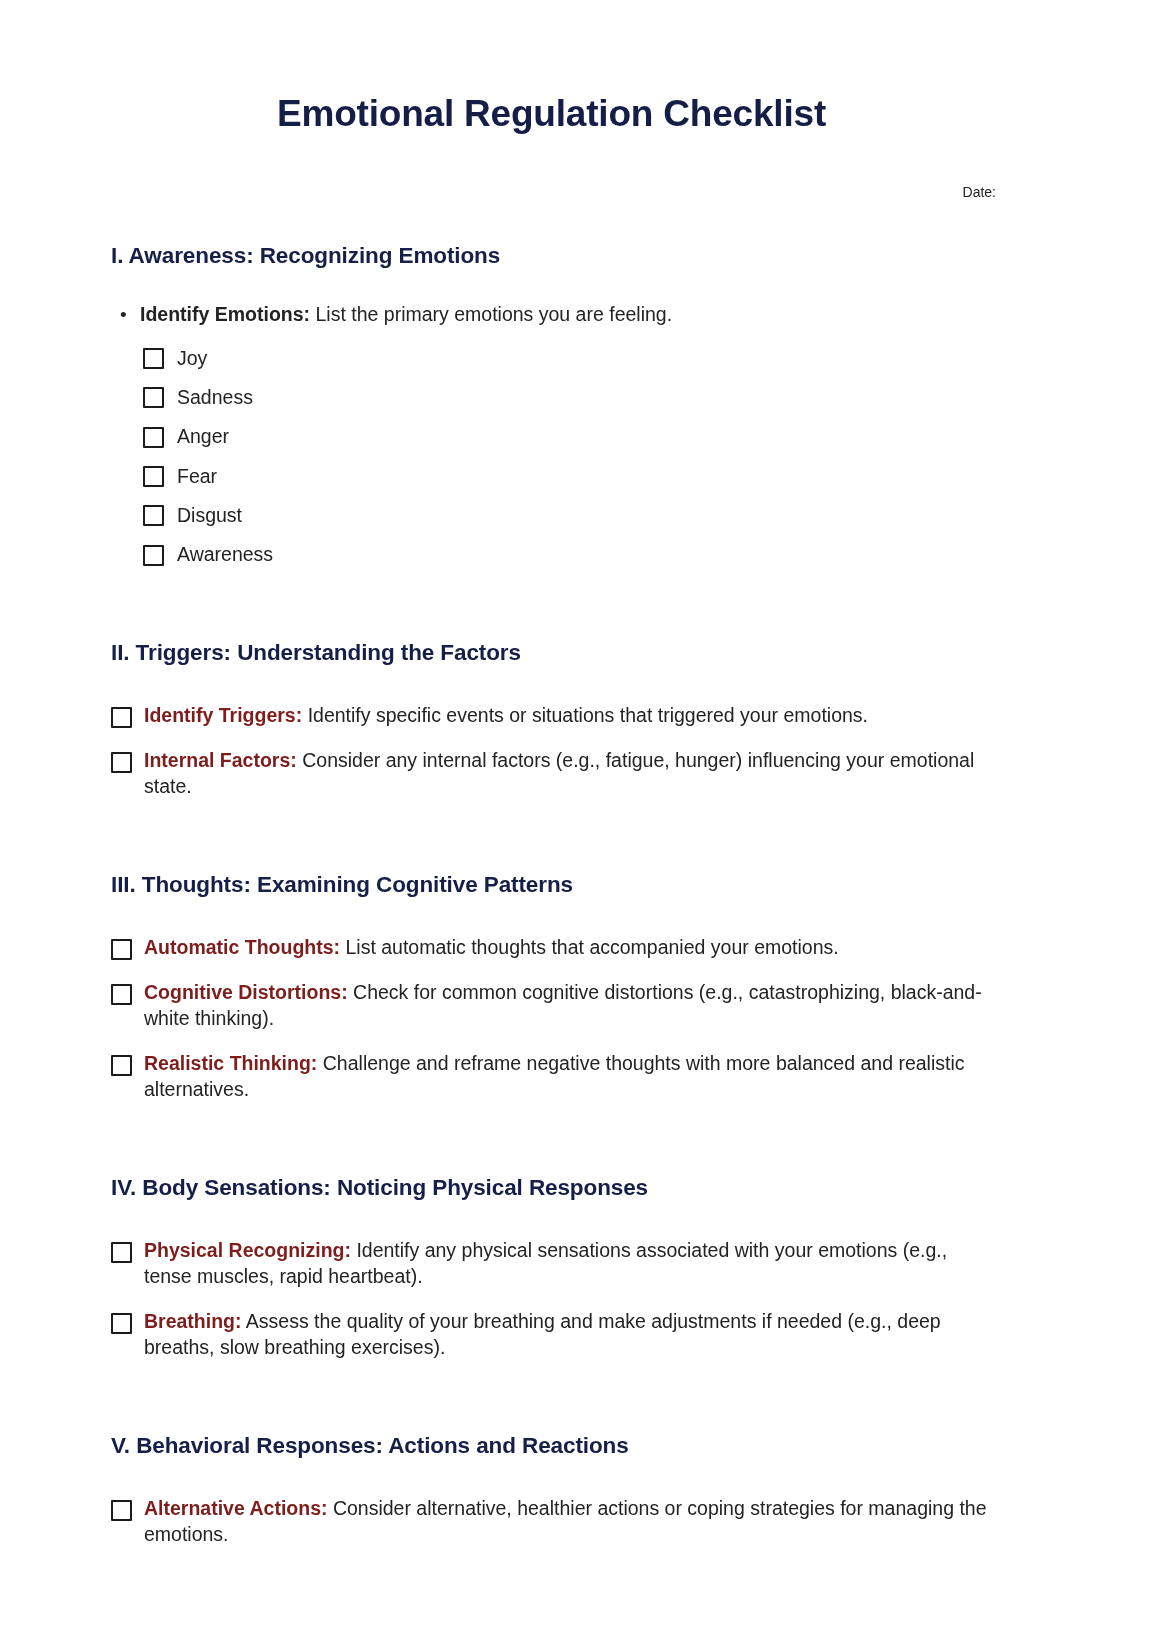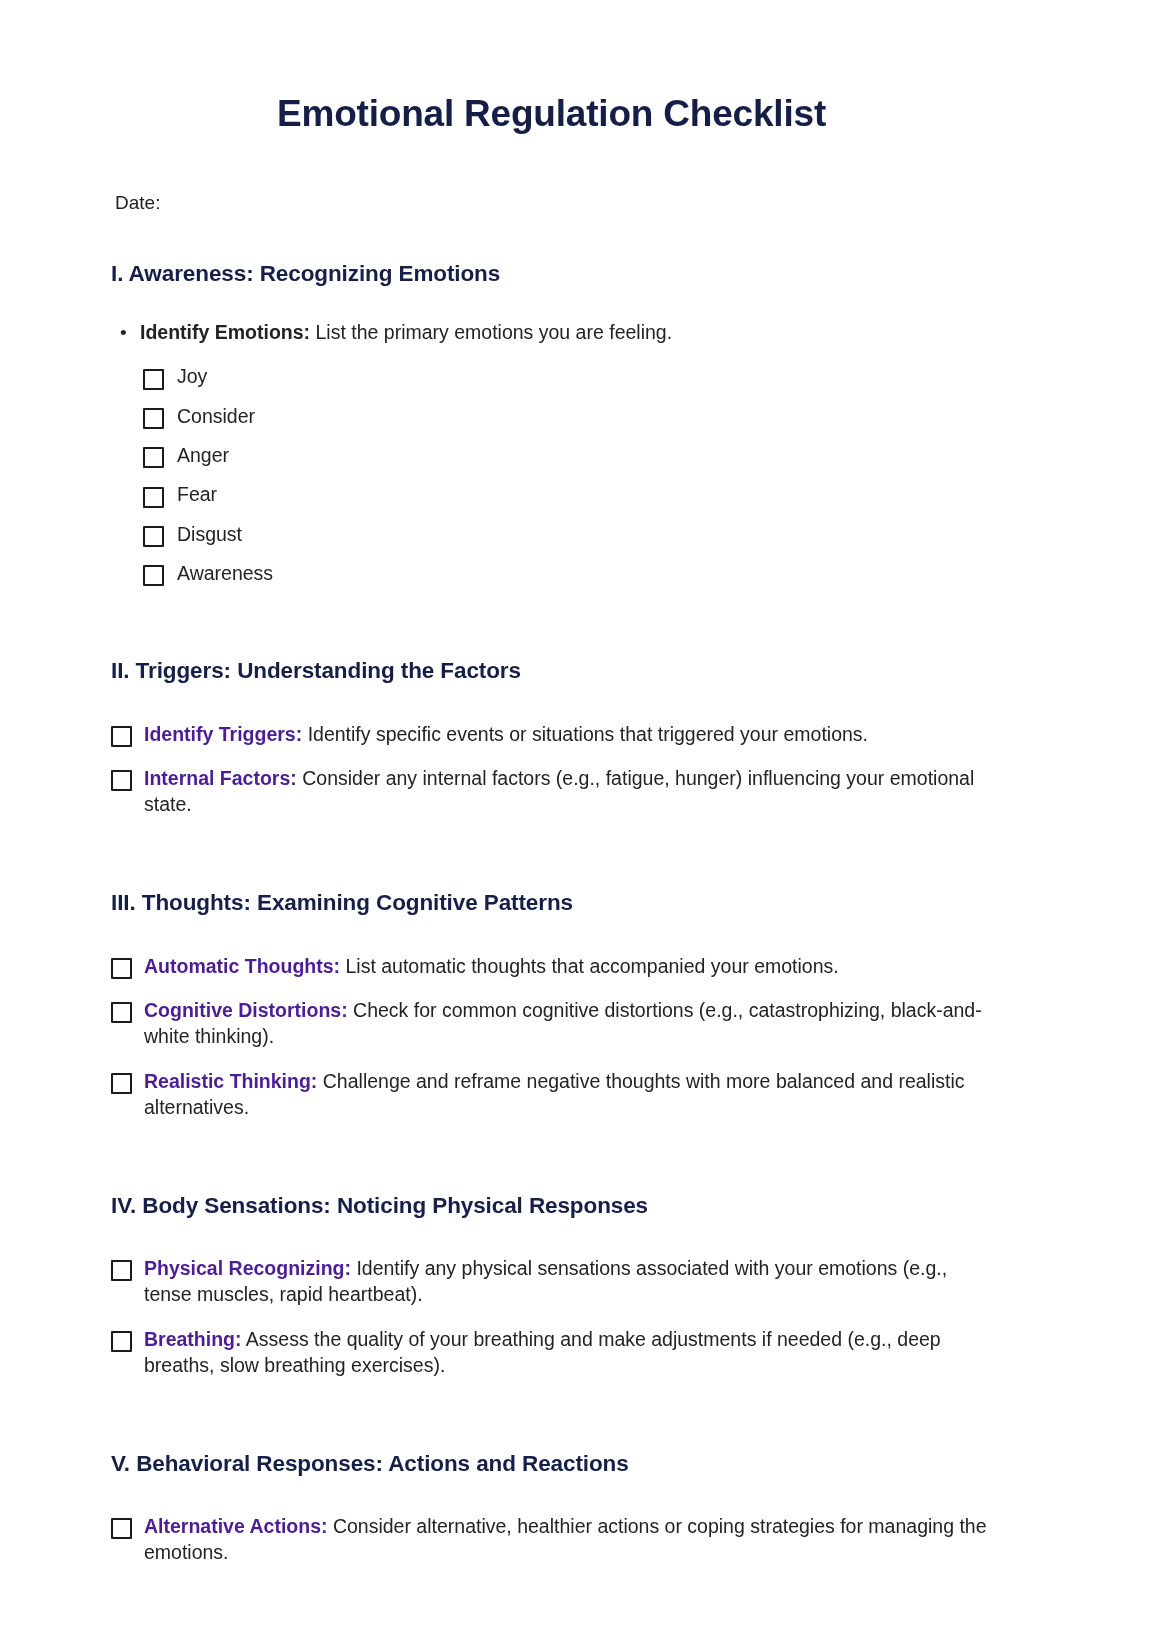--- a/index.html
+++ b/index.html
@@ -26,25 +26,26 @@
     margin: 0;
     padding-top: 93px;
     text-align: center;
     font-size: 37px;
     font-weight: bold;
     color: #141e46;
     letter-spacing: -0.2px;
     line-height: 1.15;
   }
   .date-line {
-    margin: 12px;
+    margin: 4px;
     padding-top: 43px;
-    font-size: 19px;
+    font-size: 14px;
     color: #222222;
     line-height: 1.3;
+    text-align: right;
   }
   .section-heading {
     margin: 8px;
     padding-top: 32px;
     font-size: 22.5px;
     font-weight: bold;
     color: #151f47;
     line-height: 1.3;
     letter-spacing: -0.1px;
   }
@@ -65,21 +66,21 @@
     line-height: 1.32;
     color: #232323;
   }
   .bullet-text { flex: 1 1 auto; }
   
   .emotion-list {
     padding-top: 10px;
   }
   .emotion-row {
     display: flex;
-    align-items: flex-end;
+    align-items: center;
     margin-top: 14px;
     padding-left: 40px;
   }
   .emotion-row:first-child { margin-top: 8px; }
   .emotion-label {
     font-size: 19.5px;
     color: #232323;
     margin-left: 13px;
     line-height: 1.3;
   }
@@ -105,21 +106,21 @@
   .item-row .cbox { margin-top: 4px; }
   .item-text {
     flex: 1 1 auto;
     margin-left: 12px;
     font-size: 19.5px;
     line-height: 1.33;
     color: #232323;
   }
   .item-text b {
     font-weight: bold;
-    color: #4c1d95;
+    color: #7f1d1d;
   }
   .sec-block { padding-bottom: 4px; }
   .sec-spacer { height: 26px; }
 </style>
 </head>
 <body>
 
 <div class="page">
 
   <h1 class="doc-title">Emotional Regulation Checklist</h1>
@@ -134,21 +135,21 @@
       <span class="bullet-text"><b>Identify Emotions:</b> <span>List the primary emotions you are feeling.</span></span>
     </div>
 
     <div class="emotion-list">
       <div class="emotion-row">
         <span class="cbox"></span>
         <span class="emotion-label">Joy</span>
       </div>
       <div class="emotion-row">
         <span class="cbox"></span>
-        <span class="emotion-label">Consider</span>
+        <span class="emotion-label">Sadness</span>
       </div>
       <div class="emotion-row">
         <span class="cbox"></span>
         <span class="emotion-label">Anger</span>
       </div>
       <div class="emotion-row">
         <span class="cbox"></span>
         <span class="emotion-label">Fear</span>
       </div>
       <div class="emotion-row">

